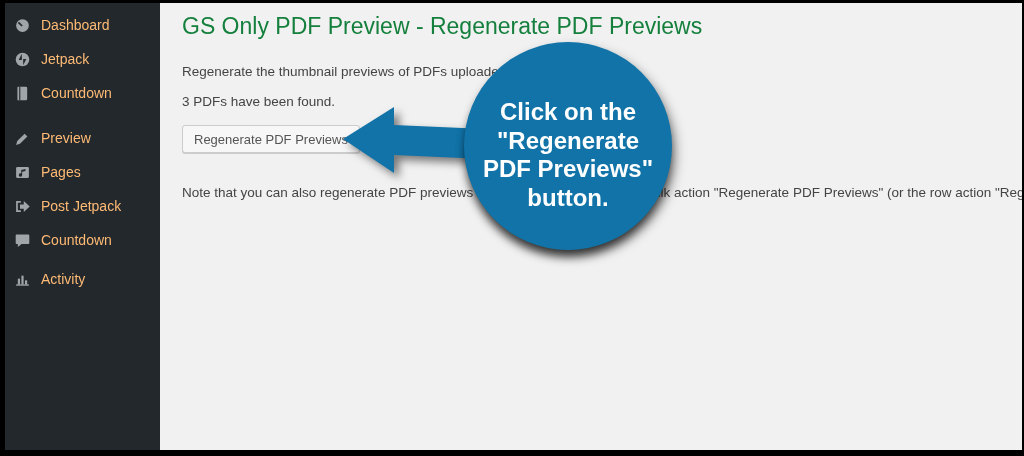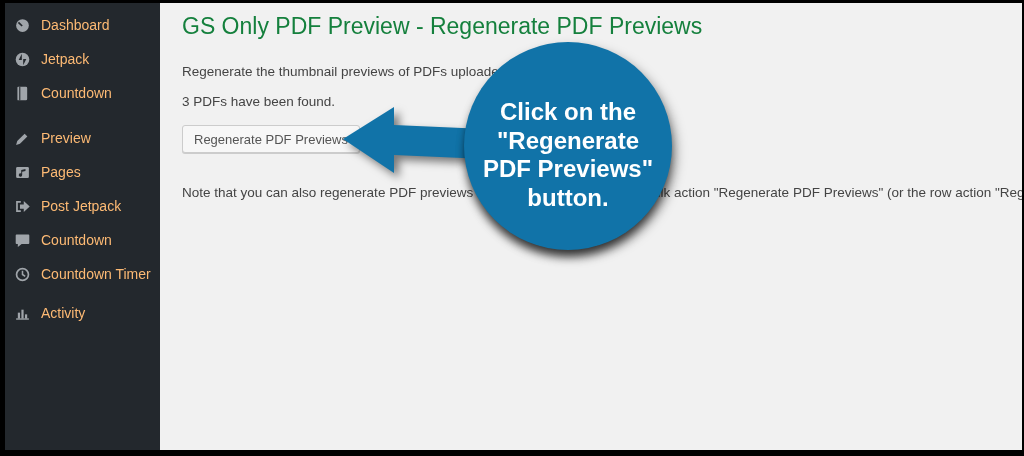--- a/index.html
+++ b/index.html
@@ -169,29 +169,20 @@
 
     <div class="menu-item">
       <span class="icon">
         <svg viewBox="0 0 20 20">
             <path d="M3 3h14a1 1 0 0 1 1 1v9a1 1 0 0 1-1 1H9l-4.5 3.5V14H3a1 1 0 0 1-1-1V4a1 1 0 0 1 1-1z"></path>
           </svg>
       </span>
       <span>Countdown</span>
     </div>
 
-    <div class="menu-item">
-      <span class="icon">
-        <svg viewBox="0 0 20 20">
-            <circle cx="10" cy="10" r="7" fill="none" stroke="#a0a5aa" stroke-width="2"></circle>
-            <path d="M10 5.5V10l3.2 2.2" fill="none" stroke="#a0a5aa" stroke-width="1.8"></path>
-          </svg>
-      </span>
-      <span>Countdown Timer</span>
-    </div>
 
 
     <div class="menu-sep-small"></div>
 
     <div class="menu-item">
       <span class="icon">
         <svg viewBox="0 0 20 20">
             <path d="M2.5 16.5h15" stroke="#a0a5aa" stroke-width="1.6"></path>
             <rect x="4.5" y="9" width="2.6" height="7"></rect>
             <rect x="8.7" y="5.5" width="2.6" height="10.5"></rect>

